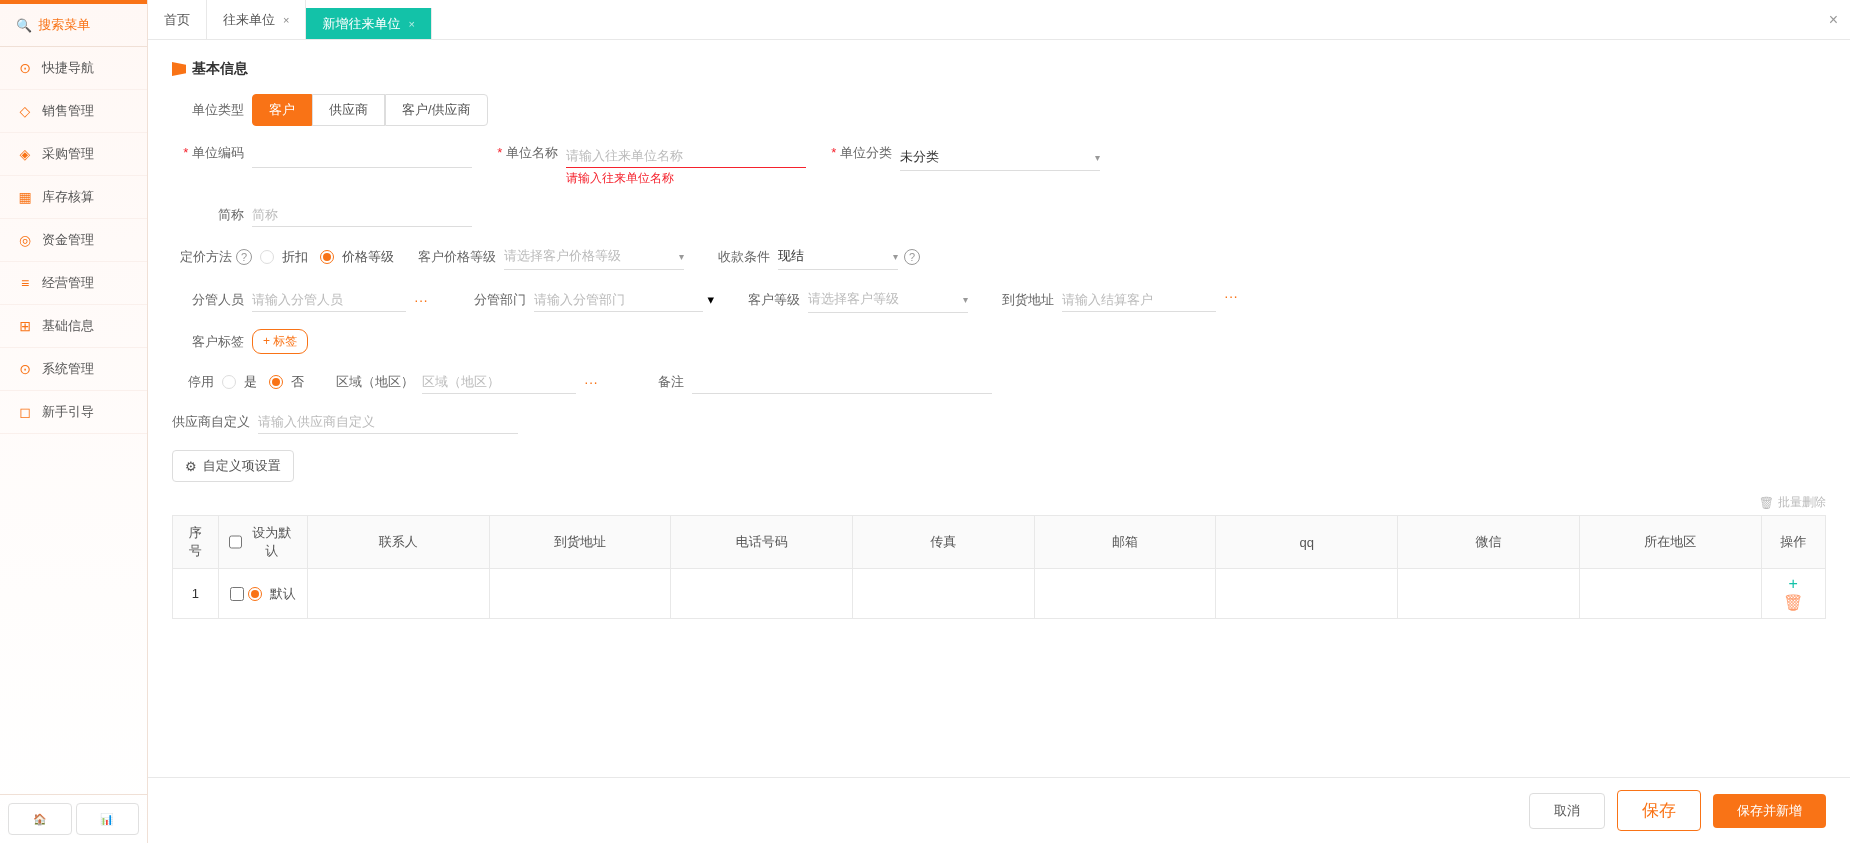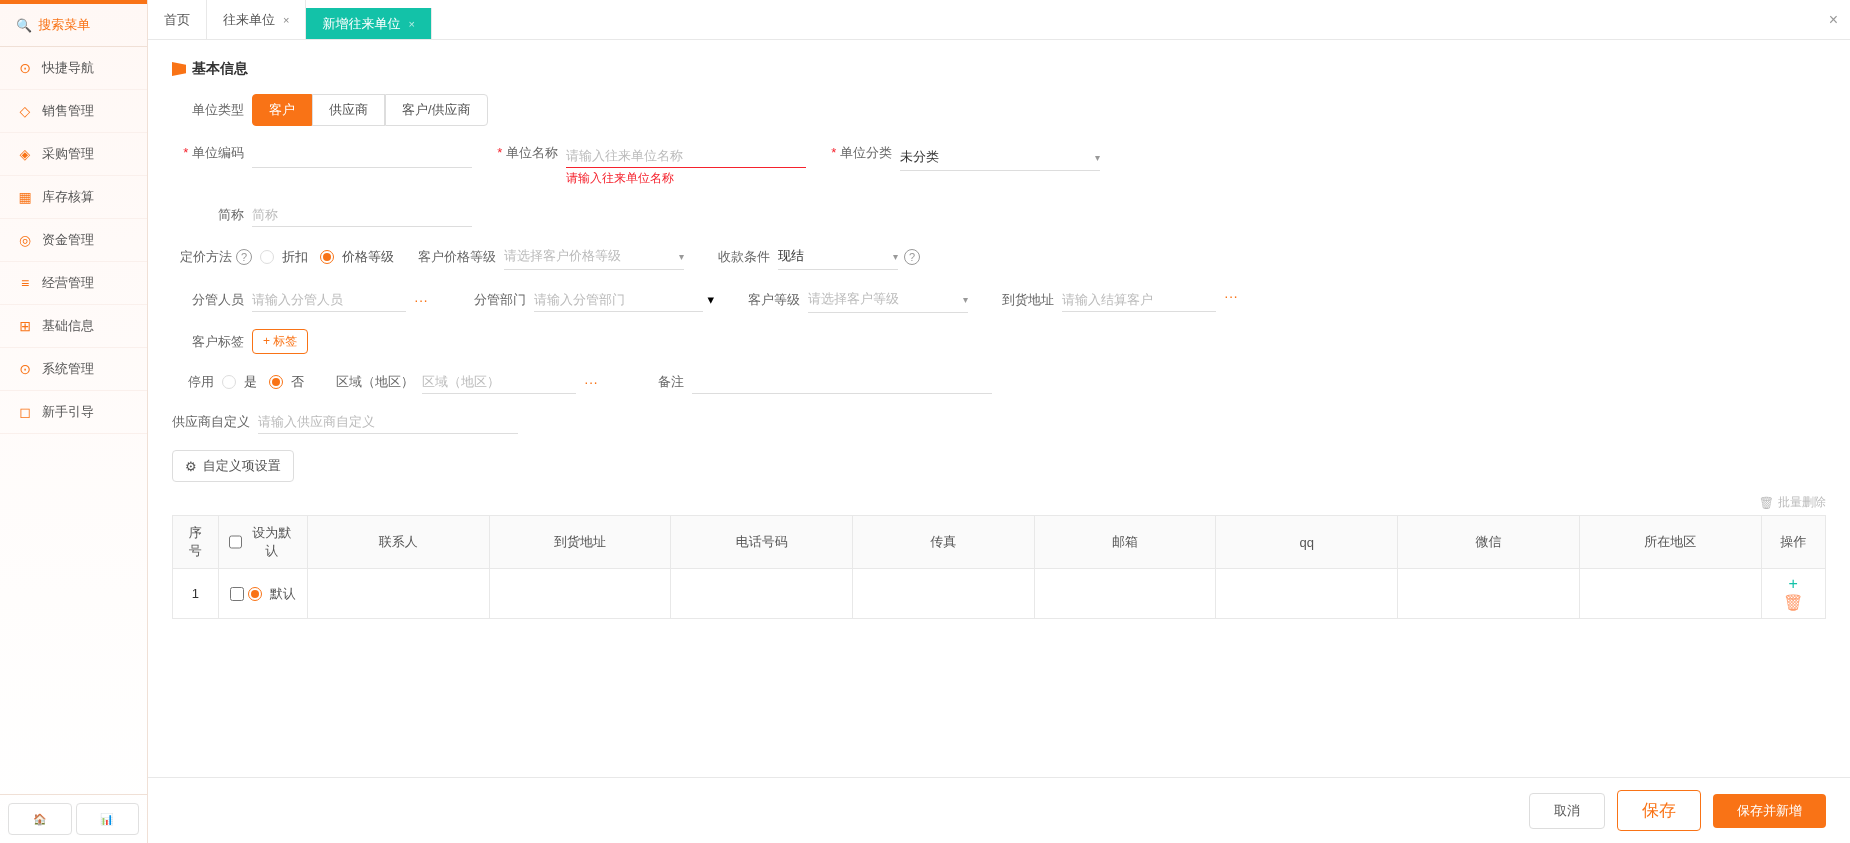--- a/index.html
+++ b/index.html
@@ -233,21 +233,21 @@
       width: 8px; height: 8px;
       border-radius: 50%;
       background: #f97316;
     }
 
     
     .tag-add-btn {
       border: 1px solid #f97316;
       color: #f97316;
       background: #fff;
-      border-radius: 4px;
+      border-radius: 9px;
       padding: 3px 10px;
       font-size: 12px;
       cursor: pointer;
       display: flex;
       align-items: center;
       gap: 3px;
     }
 
     
     .more-btn {

